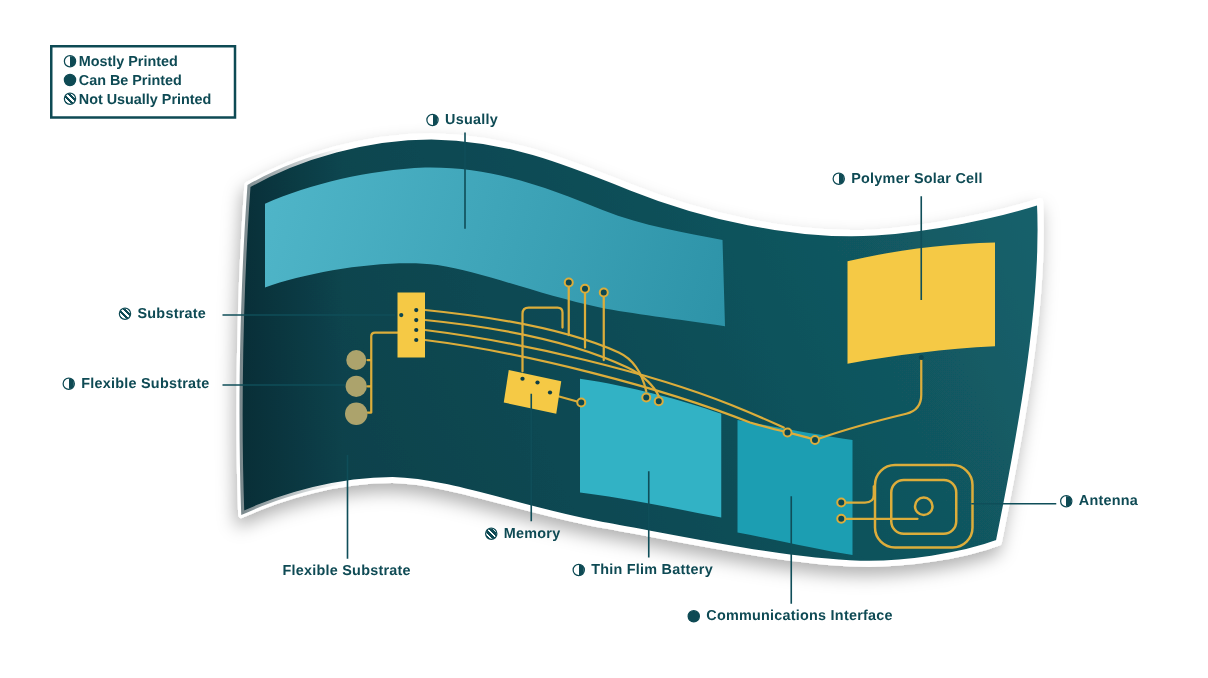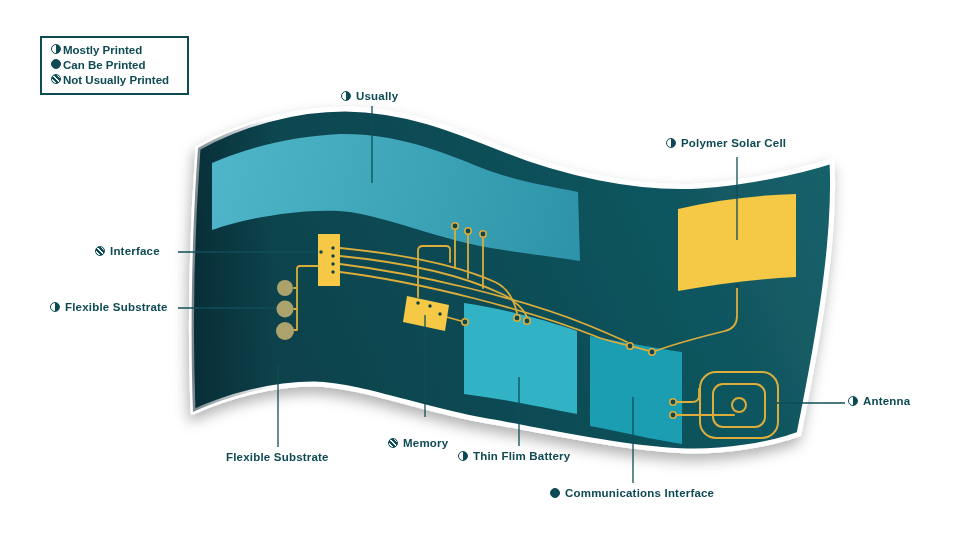--- a/index.html
+++ b/index.html
@@ -177,33 +177,33 @@
     <span>Usually</span>
   </div>
 
   <div class="lbl" style="left:666px;top:137px;">
     <span class="pi pi-half"></span>
     <span>Polymer Solar Cell</span>
   </div>
 
   <div class="lbl" style="left:95px;top:245px;">
     <span class="pi pi-striped"></span>
-    <span>Interface</span>
+    <span>Substrate</span>
   </div>
 
   <div class="lbl" style="left:50px;top:301px;">
     <span class="pi pi-half"></span>
     <span>Flexible Substrate</span>
   </div>
 
   <div class="lbl" style="left:226px;top:451px;">
     <span>Flexible Substrate</span>
   </div>
 
-  <div class="lbl" style="left:388px;top:437px;text-align:right;">
+  <div class="lbl" style="left:388px;top:421px;text-align:right;">
     <span class="pi pi-striped"></span>
     <span>Memory</span>
   </div>
 
   <div class="lbl" style="left:458px;top:450px;">
     <span class="pi pi-half"></span>
     <span>Thin Flim Battery</span>
   </div>
 
   <div class="lbl" style="left:550px;top:487px;justify-content:flex-end;">

